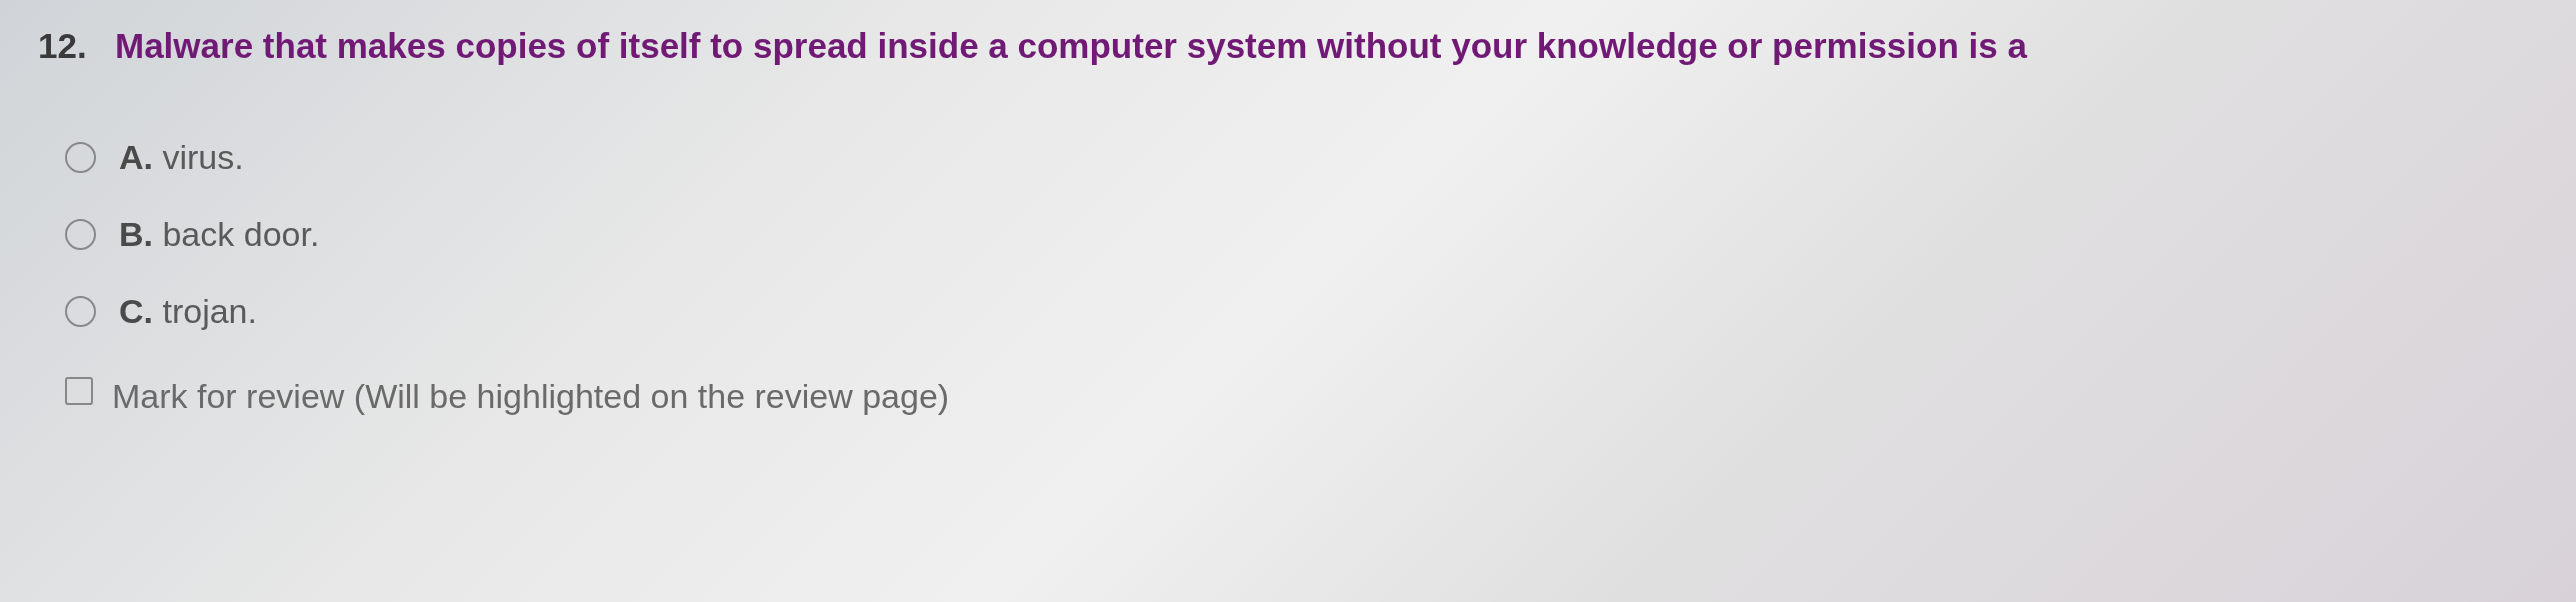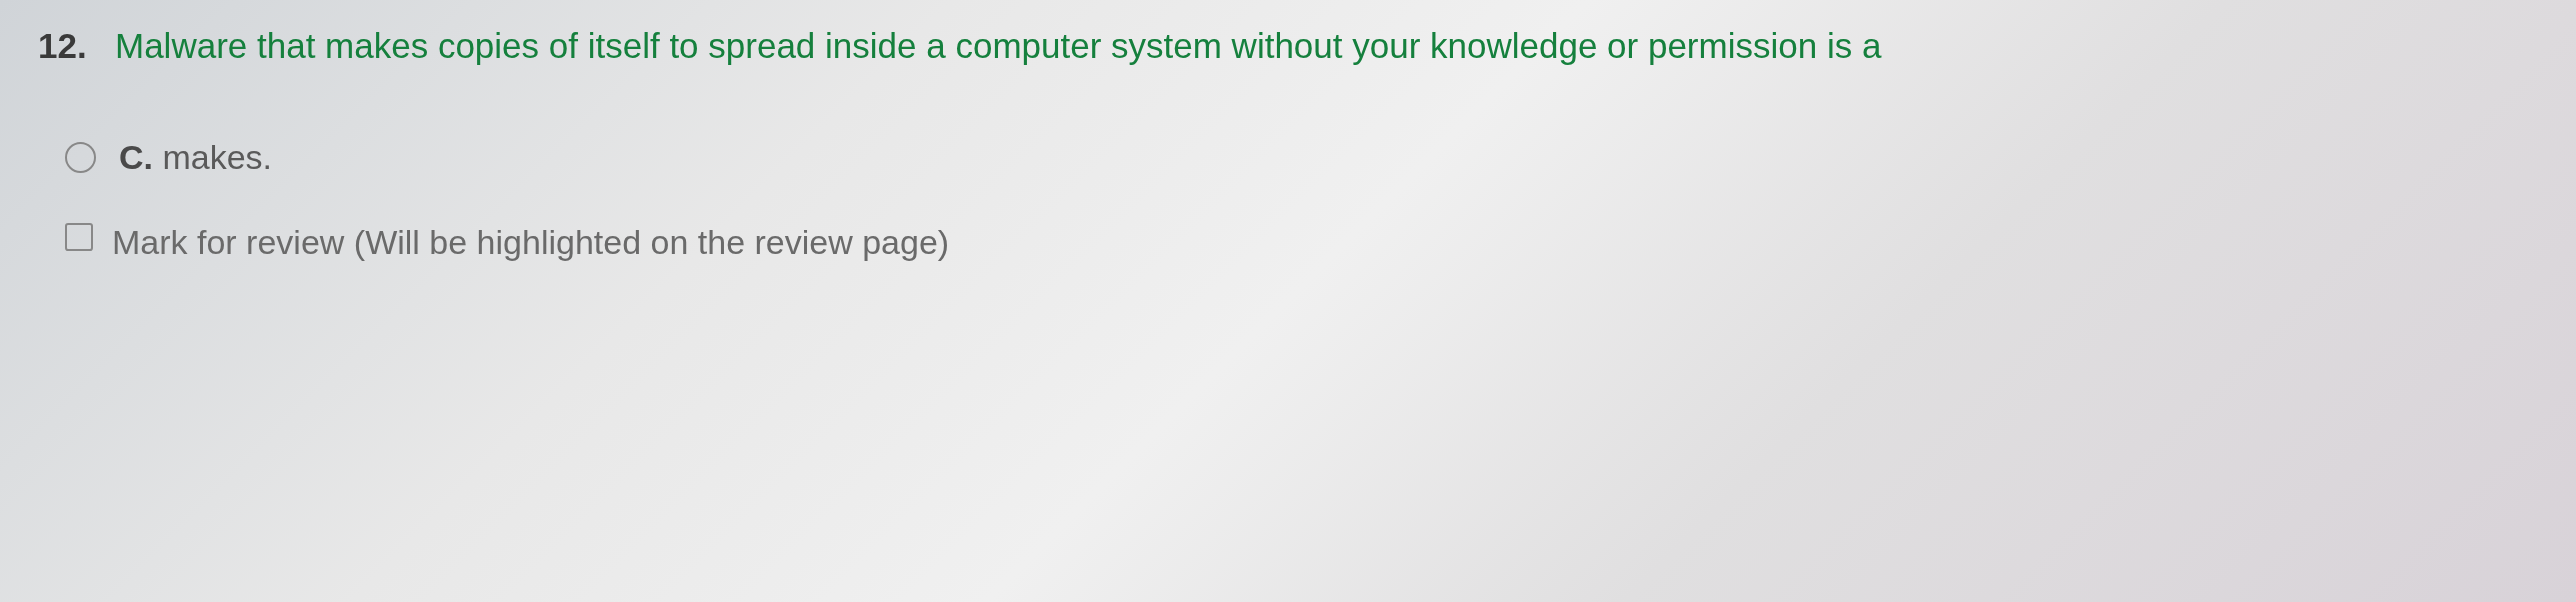--- a/index.html
+++ b/index.html
@@ -22,22 +22,22 @@
     }
     .question-number {
       font-size: 35px;
       font-weight: 700;
       color: #3a3a3a;
       margin-right: 23px;
       min-width: 54px;
     }
     .question-text {
       font-size: 35px;
-      font-weight: 400;
-      color: #15803d;
+      font-weight: 700;
+      color: #701a75;
       line-height: 1.3;
     }
     .options {
       padding-left: 27px;
     }
     .option-row {
       display: flex;
       align-items: center;
       margin-bottom: 38px;
     }
@@ -84,22 +84,36 @@
 
 <div class="question-row">
   <span class="question-number">12.</span>
   <span class="question-text">Malware that makes copies of itself to spread inside a computer system without your knowledge or permission is a</span>
 </div>
 
 <div class="options">
   <div class="option-row">
     <div class="radio"></div>
     <div class="option-label">
+      <span class="option-letter">A.</span>
+      <span>virus.</span>
+    </div>
+  </div>
+  <div class="option-row">
+    <div class="radio"></div>
+    <div class="option-label">
+      <span class="option-letter">B.</span>
+      <span>back door.</span>
+    </div>
+  </div>
+  <div class="option-row">
+    <div class="radio"></div>
+    <div class="option-label">
       <span class="option-letter">C.</span>
-      <span>makes.</span>
+      <span>trojan.</span>
     </div>
   </div>
 </div>
 
 <div class="review-row">
   <div class="checkbox"></div>
   <span class="review-text">Mark for review (Will be highlighted on the review page)</span>
 </div>
 
 

